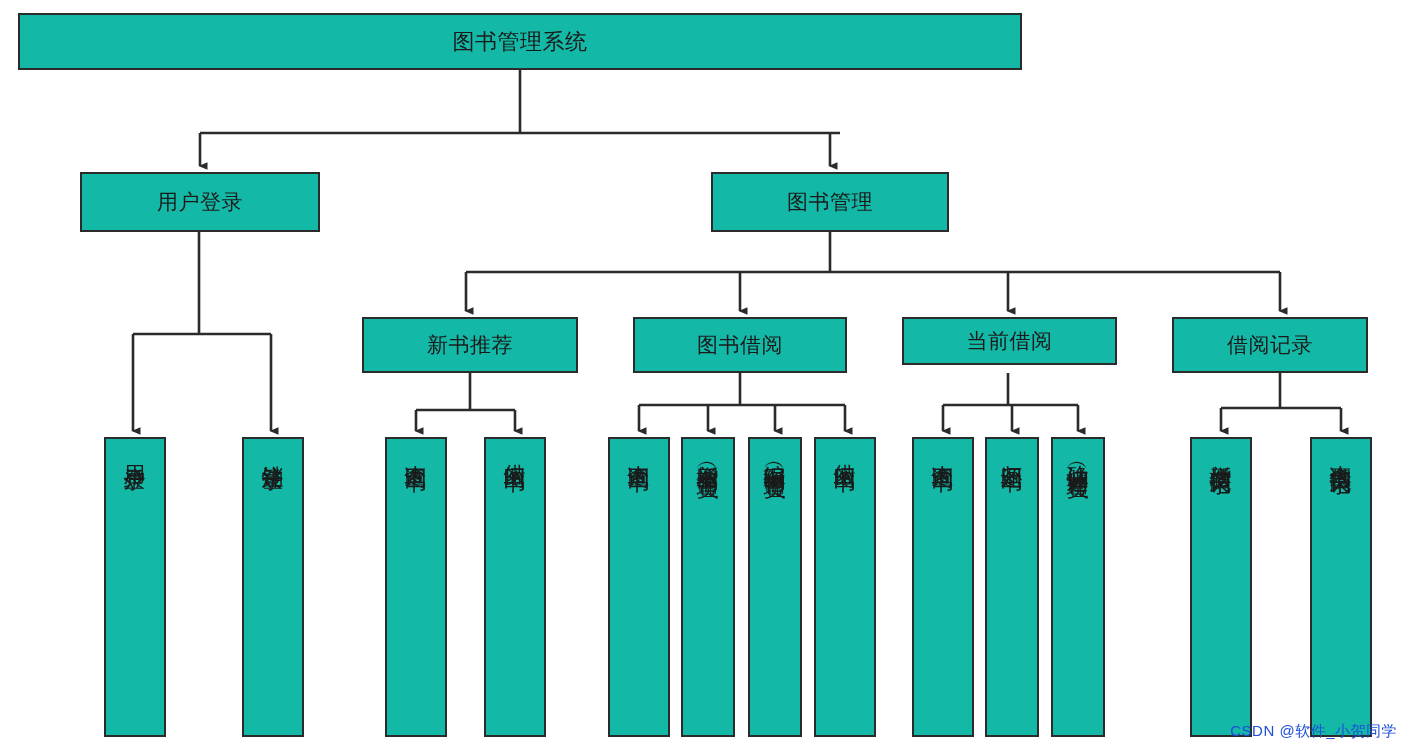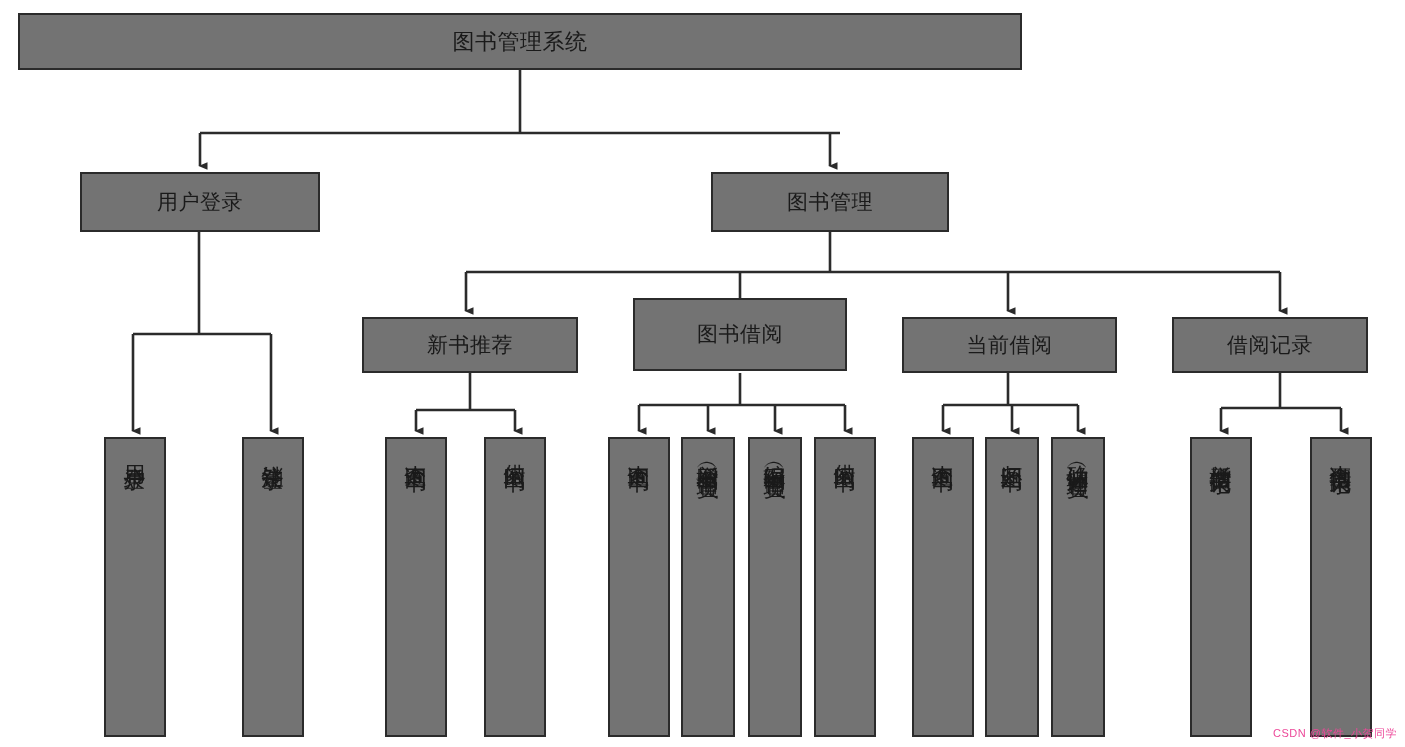--- a/index.html
+++ b/index.html
@@ -23,21 +23,21 @@
     position: absolute;
     left: 0;
     top: 0;
     width: 1405px;
     height: 747px;
     pointer-events: none;
   }
   .node {
     position: absolute;
     box-sizing: border-box;
-    background: #737373;
+    background: #14b8a6;
     border: 2.5px solid #2b2b2b;
     display: flex;
     align-items: center;
     justify-content: center;
     text-align: center;
   }
   .node-label {
     font-size: 21px;
     line-height: 1.25;
     color: #1a1a1a;
@@ -59,22 +59,22 @@
     line-height: 1.05;
     letter-spacing: 2px;
     white-space: nowrap;
     height: auto;
     max-height: 282px;
   }
   #watermark {
     position: absolute;
     right: 8px;
     bottom: 6px;
-    font-size: 11px;
-    color: #ec4899;
+    font-size: 15px;
+    color: #1d4ed8;
     letter-spacing: 0.5px;
     white-space: nowrap;
     user-select: none;
     margin-left: 44px;
   }
 </style>
 </head>
 <body>
 
 <div id="diagram-root">
@@ -137,24 +137,24 @@
   <div class="node level2" style="left:80px; top:172px; width:240px; height:60px;">
     <span class="node-label">用户登录</span>
   </div>
   <div class="node level2" style="left:362px; top:317px; width:216px; height:56px;">
     <span class="node-label">新书推荐</span>
   </div>
 
   <div class="node level2" style="left:711px; top:172px; width:238px; height:60px;">
     <span class="node-label">图书管理</span>
   </div>
-  <div class="node level2" style="left:633px; top:298px; width:214px; height:73px;">
+  <div class="node level2" style="left:633px; top:317px; width:214px; height:56px;">
     <span class="node-label">图书借阅</span>
   </div>
-  <div class="node level2" style="left:902px; top:317px; width:215px; height:56px;">
+  <div class="node level2" style="left:902px; top:317px; width:215px; height:48px;">
     <span class="node-label">当前借阅</span>
   </div>
   <div class="node level2" style="left:1172px; top:317px; width:196px; height:56px;">
     <span class="node-label">借阅记录</span>
   </div>
 
   <div class="node leaf" style="left:104px; top:437px; width:62px; height:300px;">
     <span class="node-label">用户登录</span>
   </div>
   <div class="node leaf" style="left:242px; top:437px; width:62px; height:300px;">

